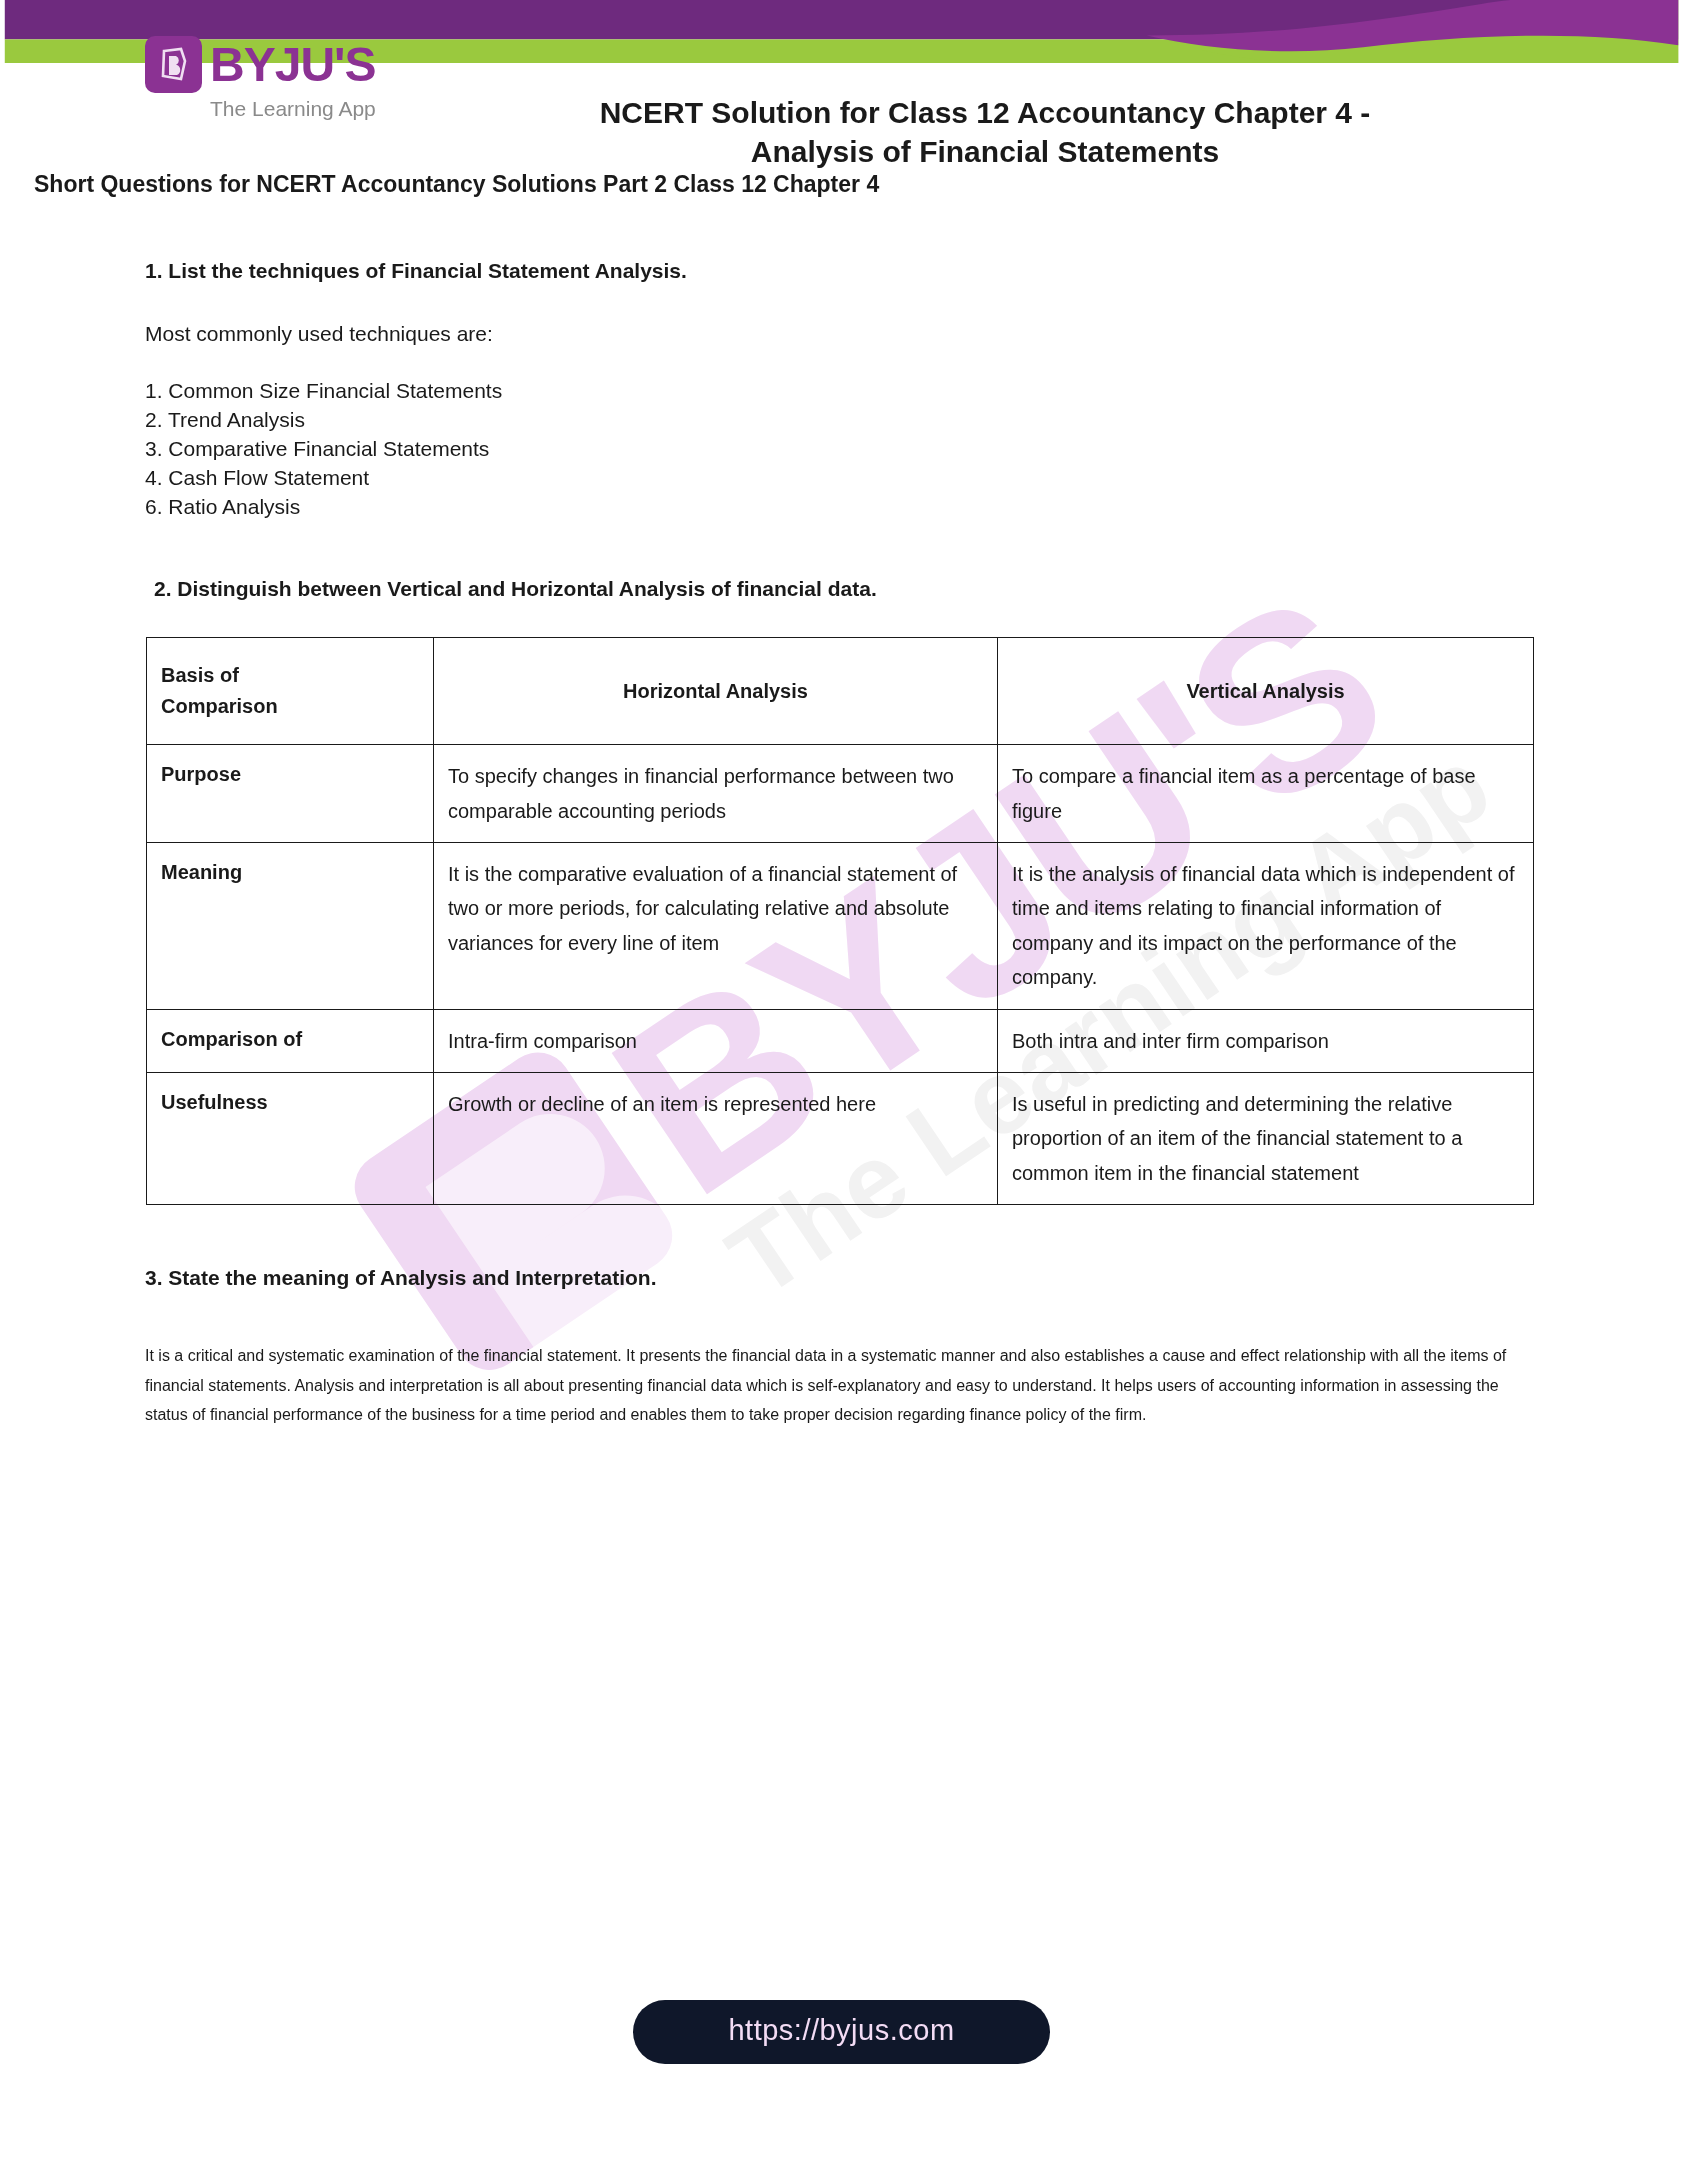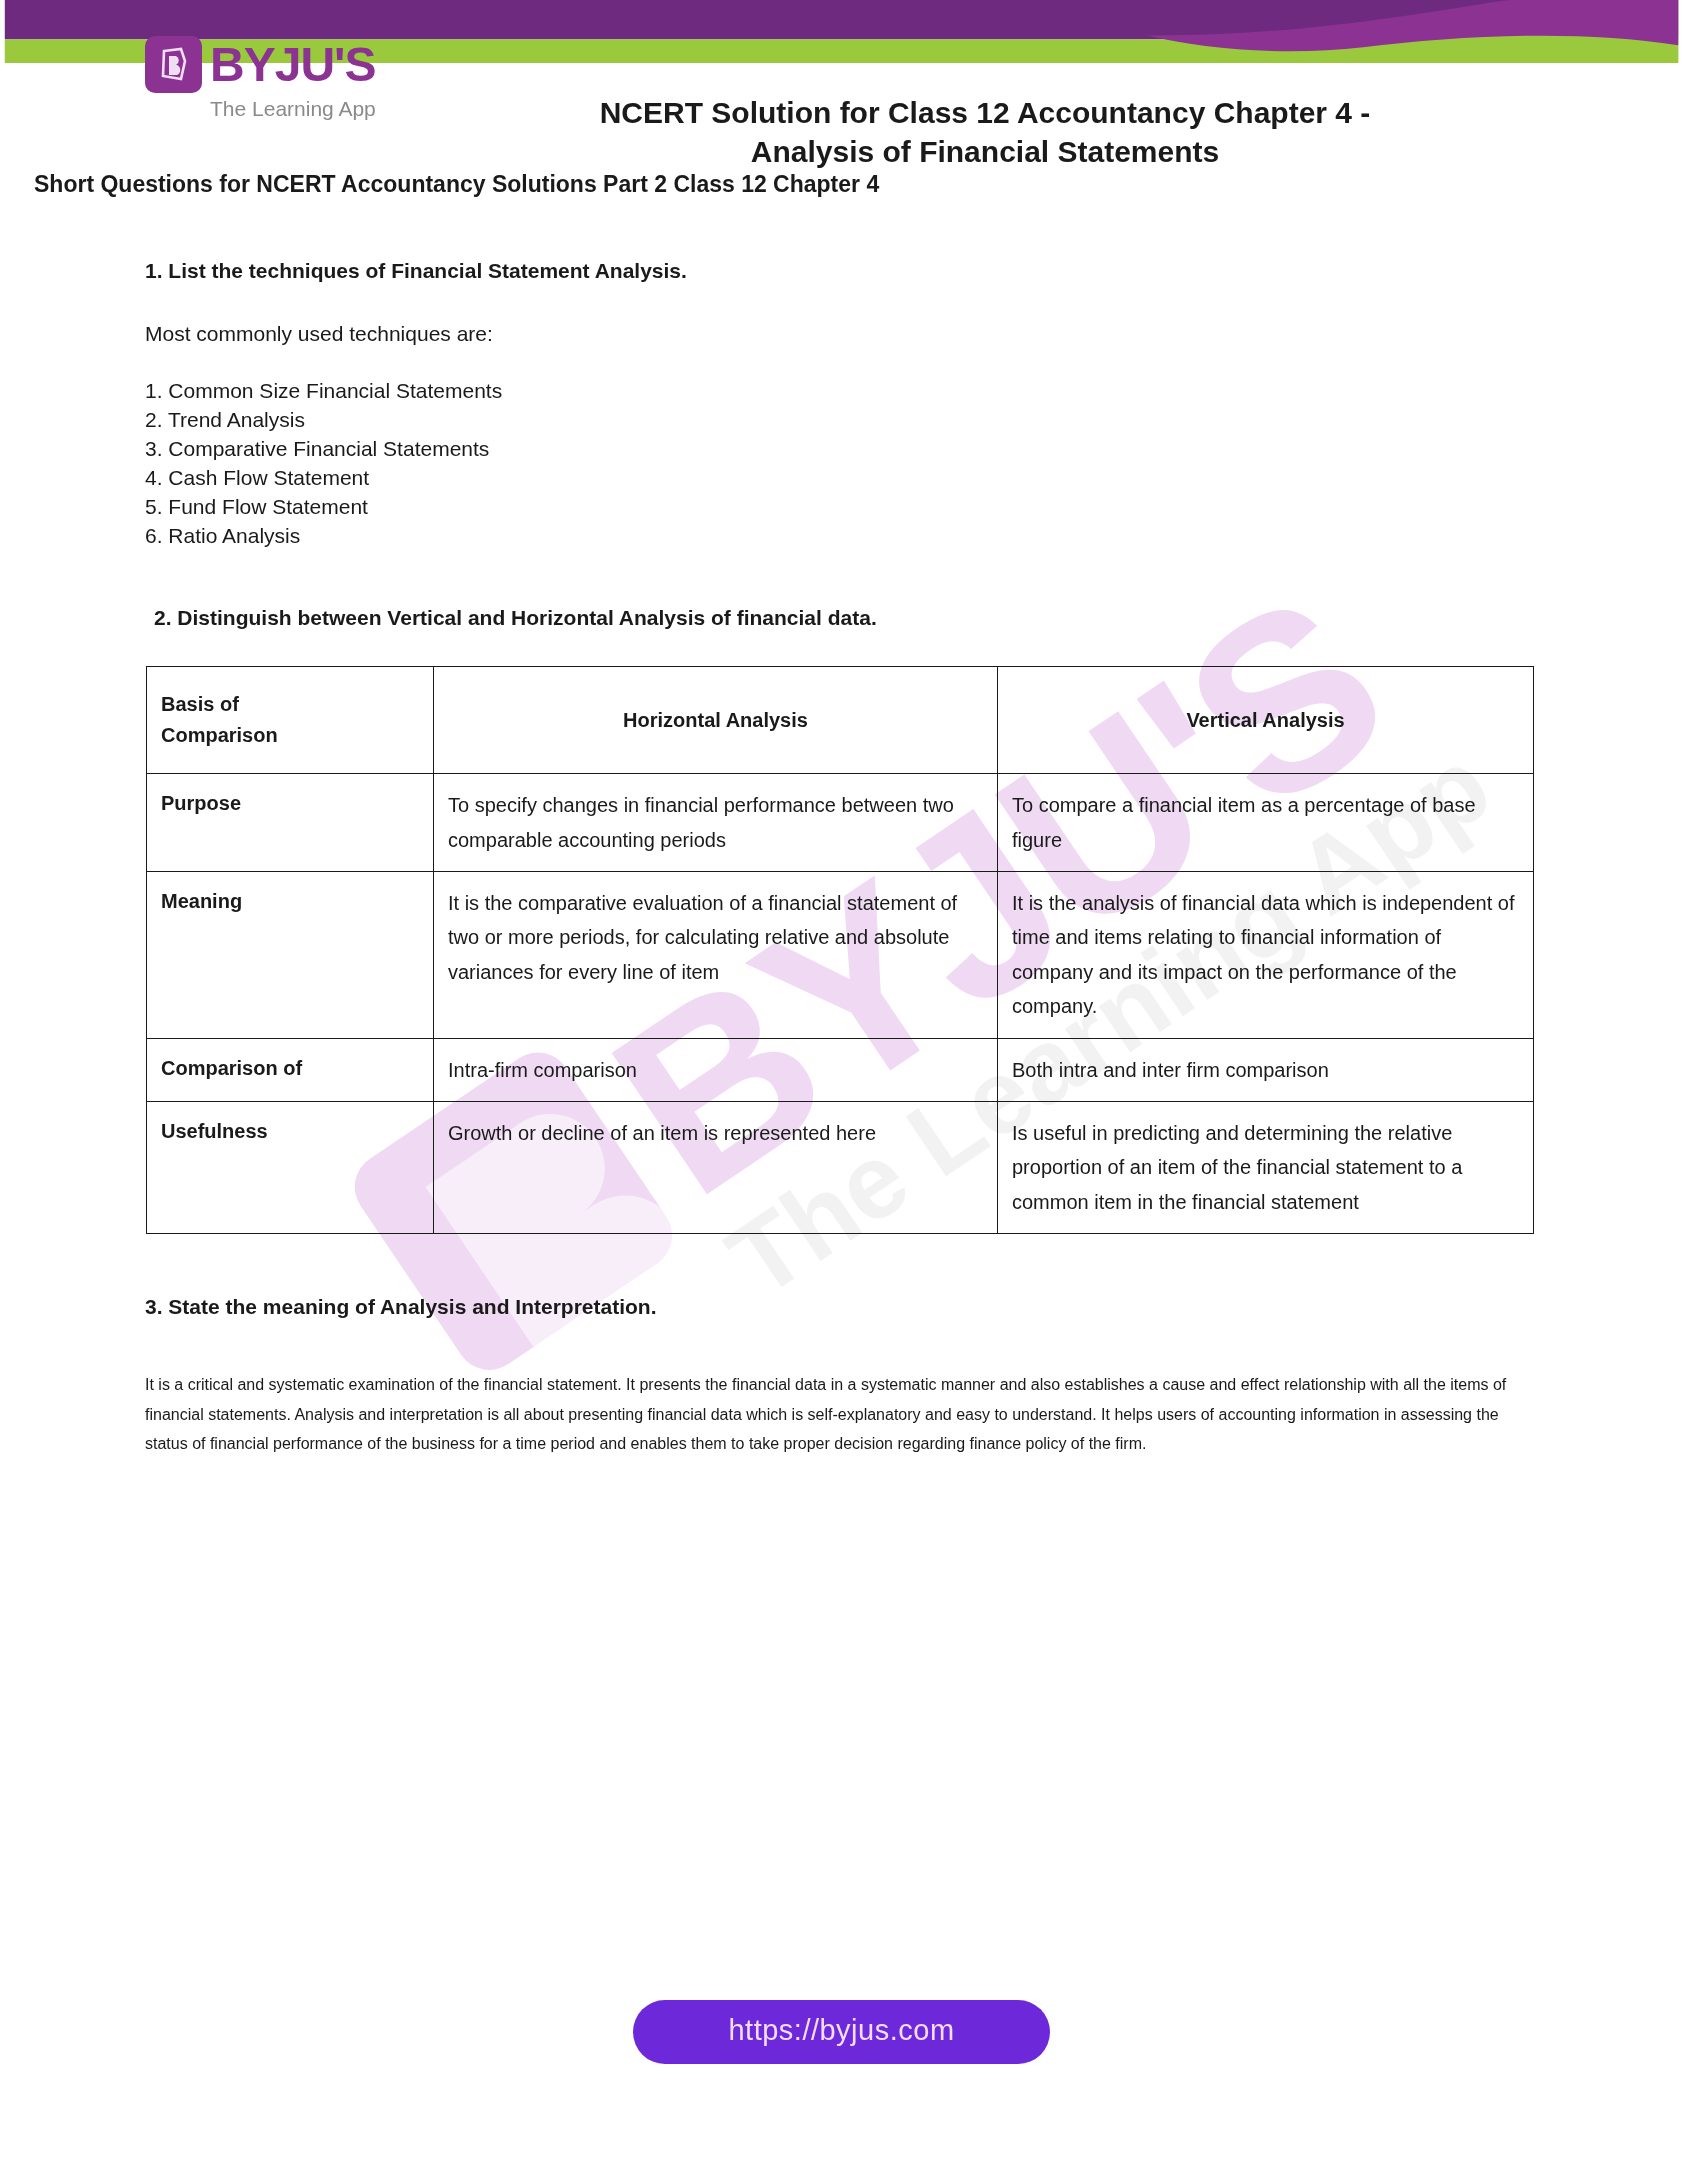--- a/index.html
+++ b/index.html
@@ -183,21 +183,21 @@
   
   .footer {
     position: absolute;
     left: 0;
     top: 2000px;
     width: 1683px;
     text-align: center;
   }
   .url-pill {
     display: inline-block;
-    background: #6d28d9;
+    background: #0f172a;
     color: #f3dcf5;
     font-size: 29px;
     padding: 14px 95px 17px 95px;
     border-radius: 40px;
     letter-spacing: 0.5px;
   }
 </style>
 </head>
 <body>
 
@@ -247,21 +247,20 @@
 
   <div class="q-heading" style="margin-top:61px;">1. List the techniques of Financial Statement Analysis.</div>
 
   <div class="body-text" style="margin-top:36px;">Most commonly used techniques are:</div>
 
   <ul class="tech-list" style="margin-top:28px;">
     <li>1. Common Size Financial Statements</li>
     <li>2. Trend Analysis</li>
     <li>3. Comparative Financial Statements</li>
     <li>4. Cash Flow Statement</li>
-    <li>5. Fund Flow Statement</li>
     <li>6. Ratio Analysis</li>
   </ul>
 
   <div class="q-heading indent" style="margin-top:55px;">2. Distinguish between Vertical and Horizontal Analysis of financial data.</div>
 
   <div class="table-wrap" style="margin-top:36px;">
     <table class="cmp">
       <colgroup>
         <col class="col-basis">
           <col class="col-h">

